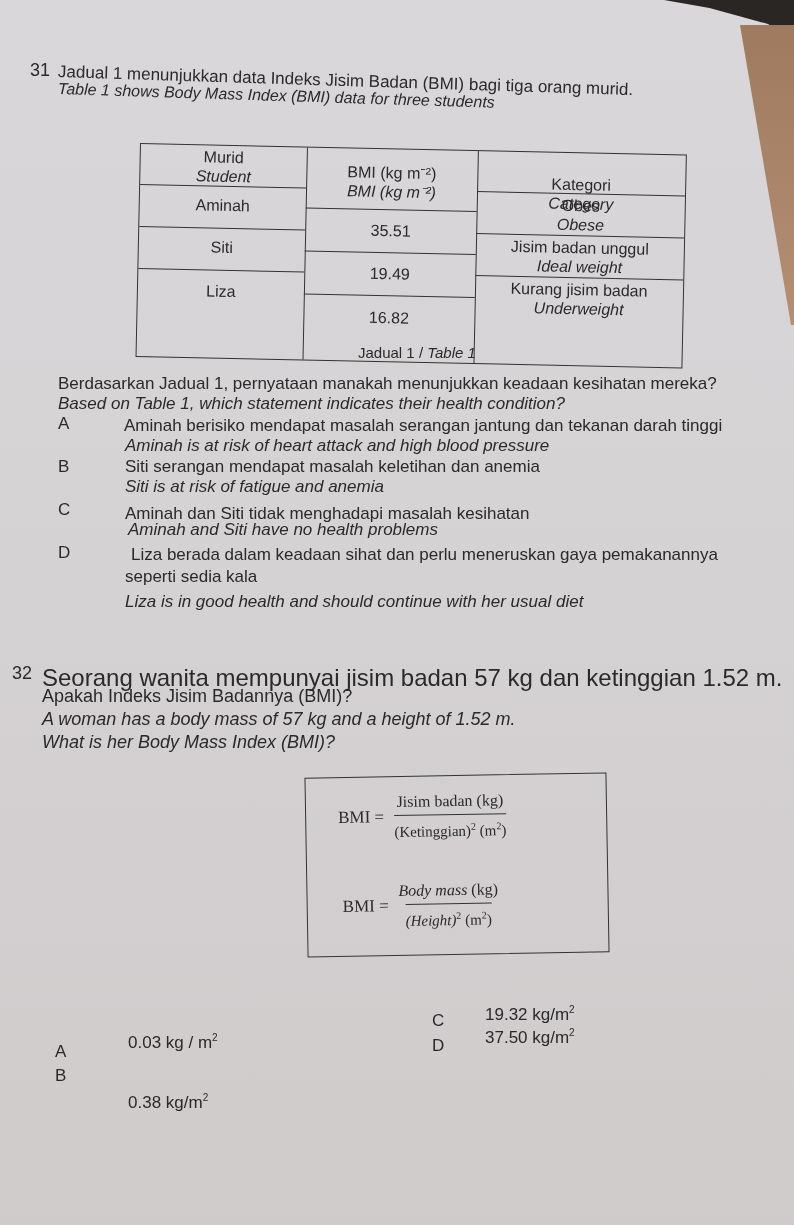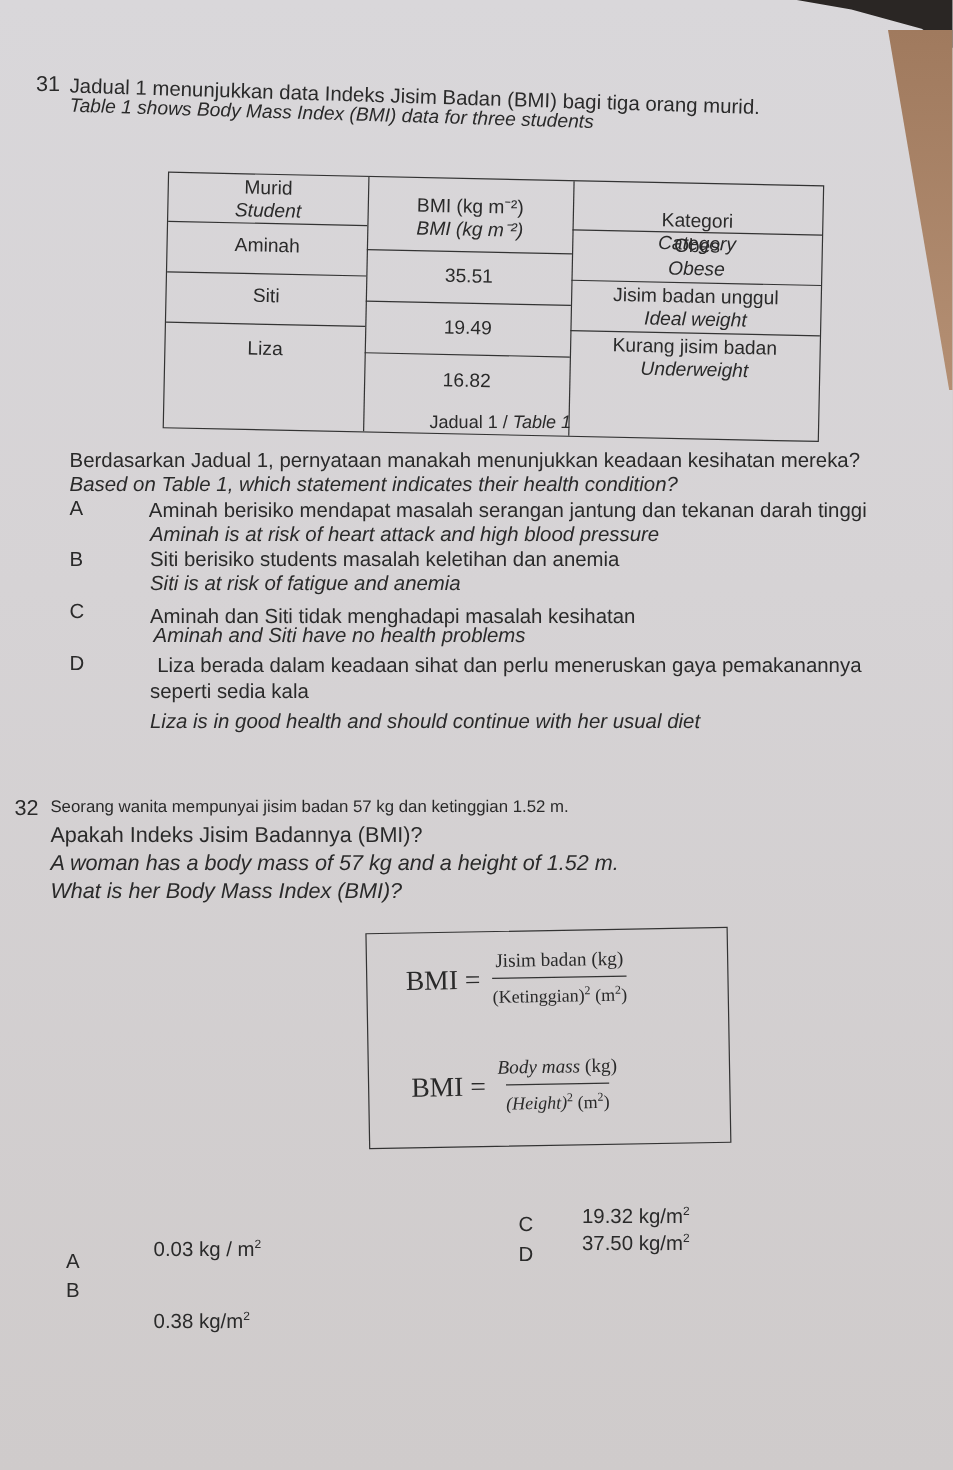--- a/index.html
+++ b/index.html
@@ -40,21 +40,21 @@
     .cell { position: absolute; text-align: center; font-size: 16px; line-height: 19px; }
     .caption { position: absolute; left: 358px; top: 344px; font-size: 15px; }
 
     
     .formula-box {
       position: absolute; left: 306px; top: 775px; width: 300px; height: 178px;
       border: 1.5px solid #333; transform: rotate(-1deg);
       font-family: "Liberation Serif", serif;
     }
     .f-row { position: absolute; display: flex; align-items: center; }
-    .f-lhs { font-size: 23px; margin-right: 10px; }
+    .f-lhs { font-size: 17px; margin-right: 10px; }
     .frac { display: flex; flex-direction: column; align-items: center; }
     .frac .num { font-size: 16px; padding-bottom: 4px; }
     .frac .den { font-size: 15px; padding-top: 6px; border-top: 1.5px solid #333; }
     sup { font-size: 10px; }
 
     .opt-letter { font-size: 17px; }
     .opt-val { font-size: 17px; white-space: nowrap; }
   </style>
 </head>
 <body>
@@ -119,34 +119,34 @@
 </div>
 
 <div class="abs txt" style="left:58px; top:374px;">Berdasarkan Jadual 1, pernyataan manakah menunjukkan keadaan kesihatan mereka?</div>
 <div class="abs txt it" style="left:58px; top:394px;">Based on Table 1, which statement indicates their health condition?</div>
 
 <div class="abs opt-letter" style="left:58px; top:414px;">A</div>
 <div class="abs txt" style="left:124px; top:416px;">Aminah berisiko mendapat masalah serangan jantung dan tekanan darah tinggi</div>
 <div class="abs txt it" style="left:125px; top:436px;">Aminah is at risk of heart attack and high blood pressure</div>
 
 <div class="abs opt-letter" style="left:58px; top:457px;">B</div>
-<div class="abs txt" style="left:125px; top:457px;">Siti berisiko students masalah keletihan dan anemia</div>
+<div class="abs txt" style="left:125px; top:457px;">Siti serangan mendapat masalah keletihan dan anemia</div>
 <div class="abs txt it" style="left:125px; top:477px;">Siti is at risk of fatigue and anemia</div>
 
 <div class="abs opt-letter" style="left:58px; top:500px;">C</div>
 <div class="abs txt" style="left:125px; top:504px;">Aminah dan Siti tidak menghadapi masalah kesihatan</div>
 <div class="abs txt it" style="left:128px; top:520px;">Aminah and Siti have no health problems</div>
 
 <div class="abs opt-letter" style="left:58px; top:543px;">D</div>
 <div class="abs txt" style="left:131px; top:545px;">Liza berada dalam keadaan sihat dan perlu meneruskan gaya pemakanannya</div>
 <div class="abs txt" style="left:125px; top:567px;">seperti sedia kala</div>
 <div class="abs txt it" style="left:125px; top:592px;">Liza is in good health and should continue with her usual diet</div>
 
 <div class="abs q-num" style="left:12px; top:663px;">32</div>
-<div class="abs txt" style="left:42px; top:664px; font-size:14px;">Seorang wanita mempunyai jisim badan 57 kg dan ketinggian 1.52 m.</div>
+<div class="abs txt" style="left:42px; top:664px; font-size:24px;">Seorang wanita mempunyai jisim badan 57 kg dan ketinggian 1.52 m.</div>
 <div class="abs txt" style="left:42px; top:686px; font-size:18px;">Apakah Indeks Jisim Badannya (BMI)?</div>
 <div class="abs txt it" style="left:42px; top:709px; font-size:18px;">A woman has a body mass of 57 kg and a height of 1.52 m.</div>
 <div class="abs txt it" style="left:42px; top:732px; font-size:18px;">What is her Body Mass Index (BMI)?</div>
 
 <div class="formula-box">
   <div class="f-row" style="left:32px; top:16px;">
     <span class="f-lhs">BMI =</span>
     <div class="frac">
       <div class="num">Jisim badan (kg)</div>
       <div class="den"><span>(Ketinggian)</span><sup>2</sup> <span>(m</span><sup>2</sup><span>)</span></div>

